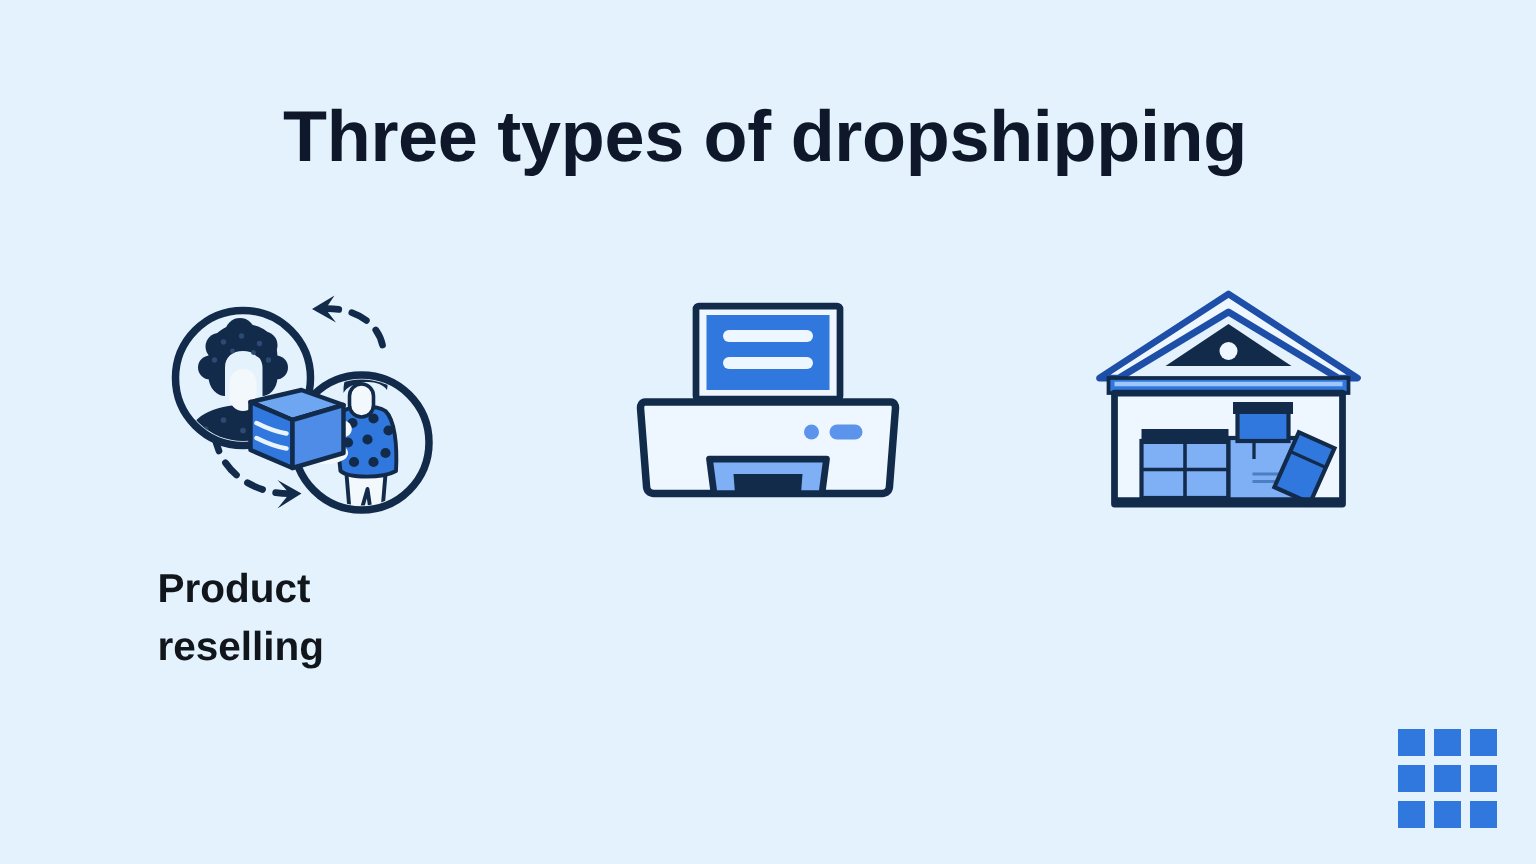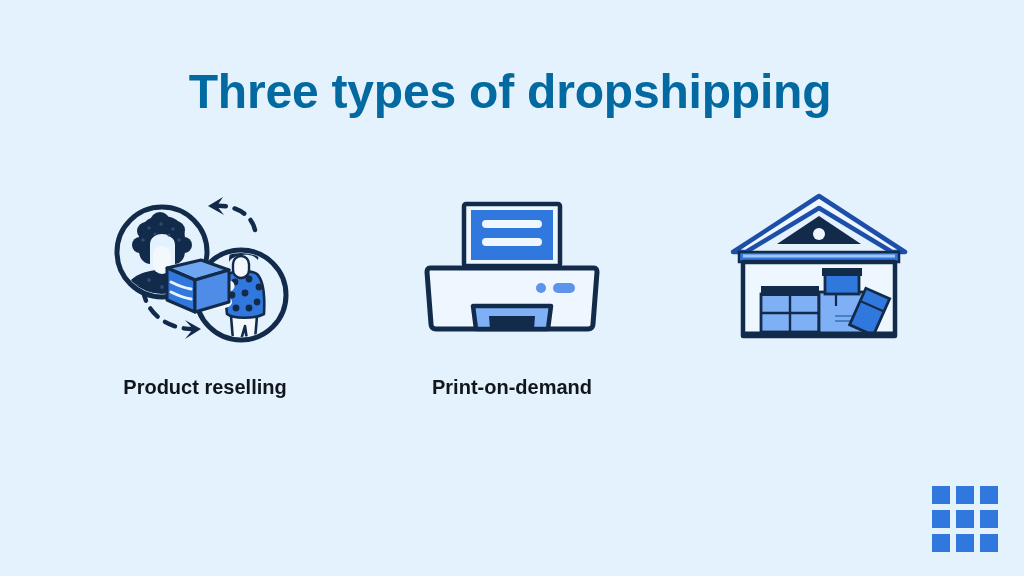--- a/index.html
+++ b/index.html
@@ -20,21 +20,21 @@
     box-sizing: border-box;
   }
   .slide-title {
     position: absolute;
     top: 64px;
     left: 0;
     width: 1020px;
     text-align: center;
     font-size: 48px;
     font-weight: bold;
-    color: #0369a1;
+    color: #0f172a;
     letter-spacing: -0.2px;
     line-height: 1.15;
   }
   .cards {
     position: absolute;
     top: 190px;
     left: 60px;
     width: 904px;
     display: flex;
     flex-direction: row;
@@ -49,22 +49,22 @@
   }
   .card-art {
     width: 200px;
     height: 165px;
     display: flex;
     align-items: center;
     justify-content: center;
   }
   .card-label {
     margin-top: 18px;
-    text-align: right;
-    font-size: 20px;
+    text-align: left;
+    font-size: 27px;
     font-weight: bold;
     color: #11161c;
     line-height: 1.45;
     max-width: 200px;
   }
   .card-2 .card-art { height: 165px; }
   .logo-grid {
     position: absolute;
     left: 932px;
     top: 486px;
@@ -190,21 +190,20 @@
           <path d="M18 78 L182 78 C184 78 185 80 185 82 L181 134 C181 137 179 139 176 139
                    L24 139 C21 139 19 137 19 134 L15 82 C15 80 16 78 18 78 Z" fill="#eef7ff" stroke="#132b4a" stroke-width="5" stroke-linejoin="round"></path>
 
           <circle cx="129" cy="98" r="5" fill="#5b94ea"></circle>
           <rect x="141" y="93" width="22" height="10" rx="5" fill="#5b94ea"></rect>
 
           <path d="M61 116 L139 116 L136 139 L64 139 Z" fill="#7fafF5" stroke="#132b4a" stroke-width="4.5" stroke-linejoin="round"></path>
           <path d="M77 126 L123 126 L122 139 L78 139 Z" fill="#132b4a"></path>
         </svg>
       </div>
-      <div class="card-label">Print-on-demand</div>
     </div>
 
     <div class="card card-3">
       <div class="card-art">
         <svg width="200" height="165" viewBox="0 0 200 165" xmlns="http://www.w3.org/2000/svg">
 
           <path d="M14 62 L100 6 L186 62 L173 62 L100 18 L27 62 Z" fill="#eef7ff" stroke="#1e4fa8" stroke-width="4.5" stroke-linejoin="round"></path>
 
           <path d="M58 54 L100 26 L142 54 Z" fill="#132b4a"></path>
           <circle cx="100" cy="44" r="6" fill="#eef7ff"></circle>

